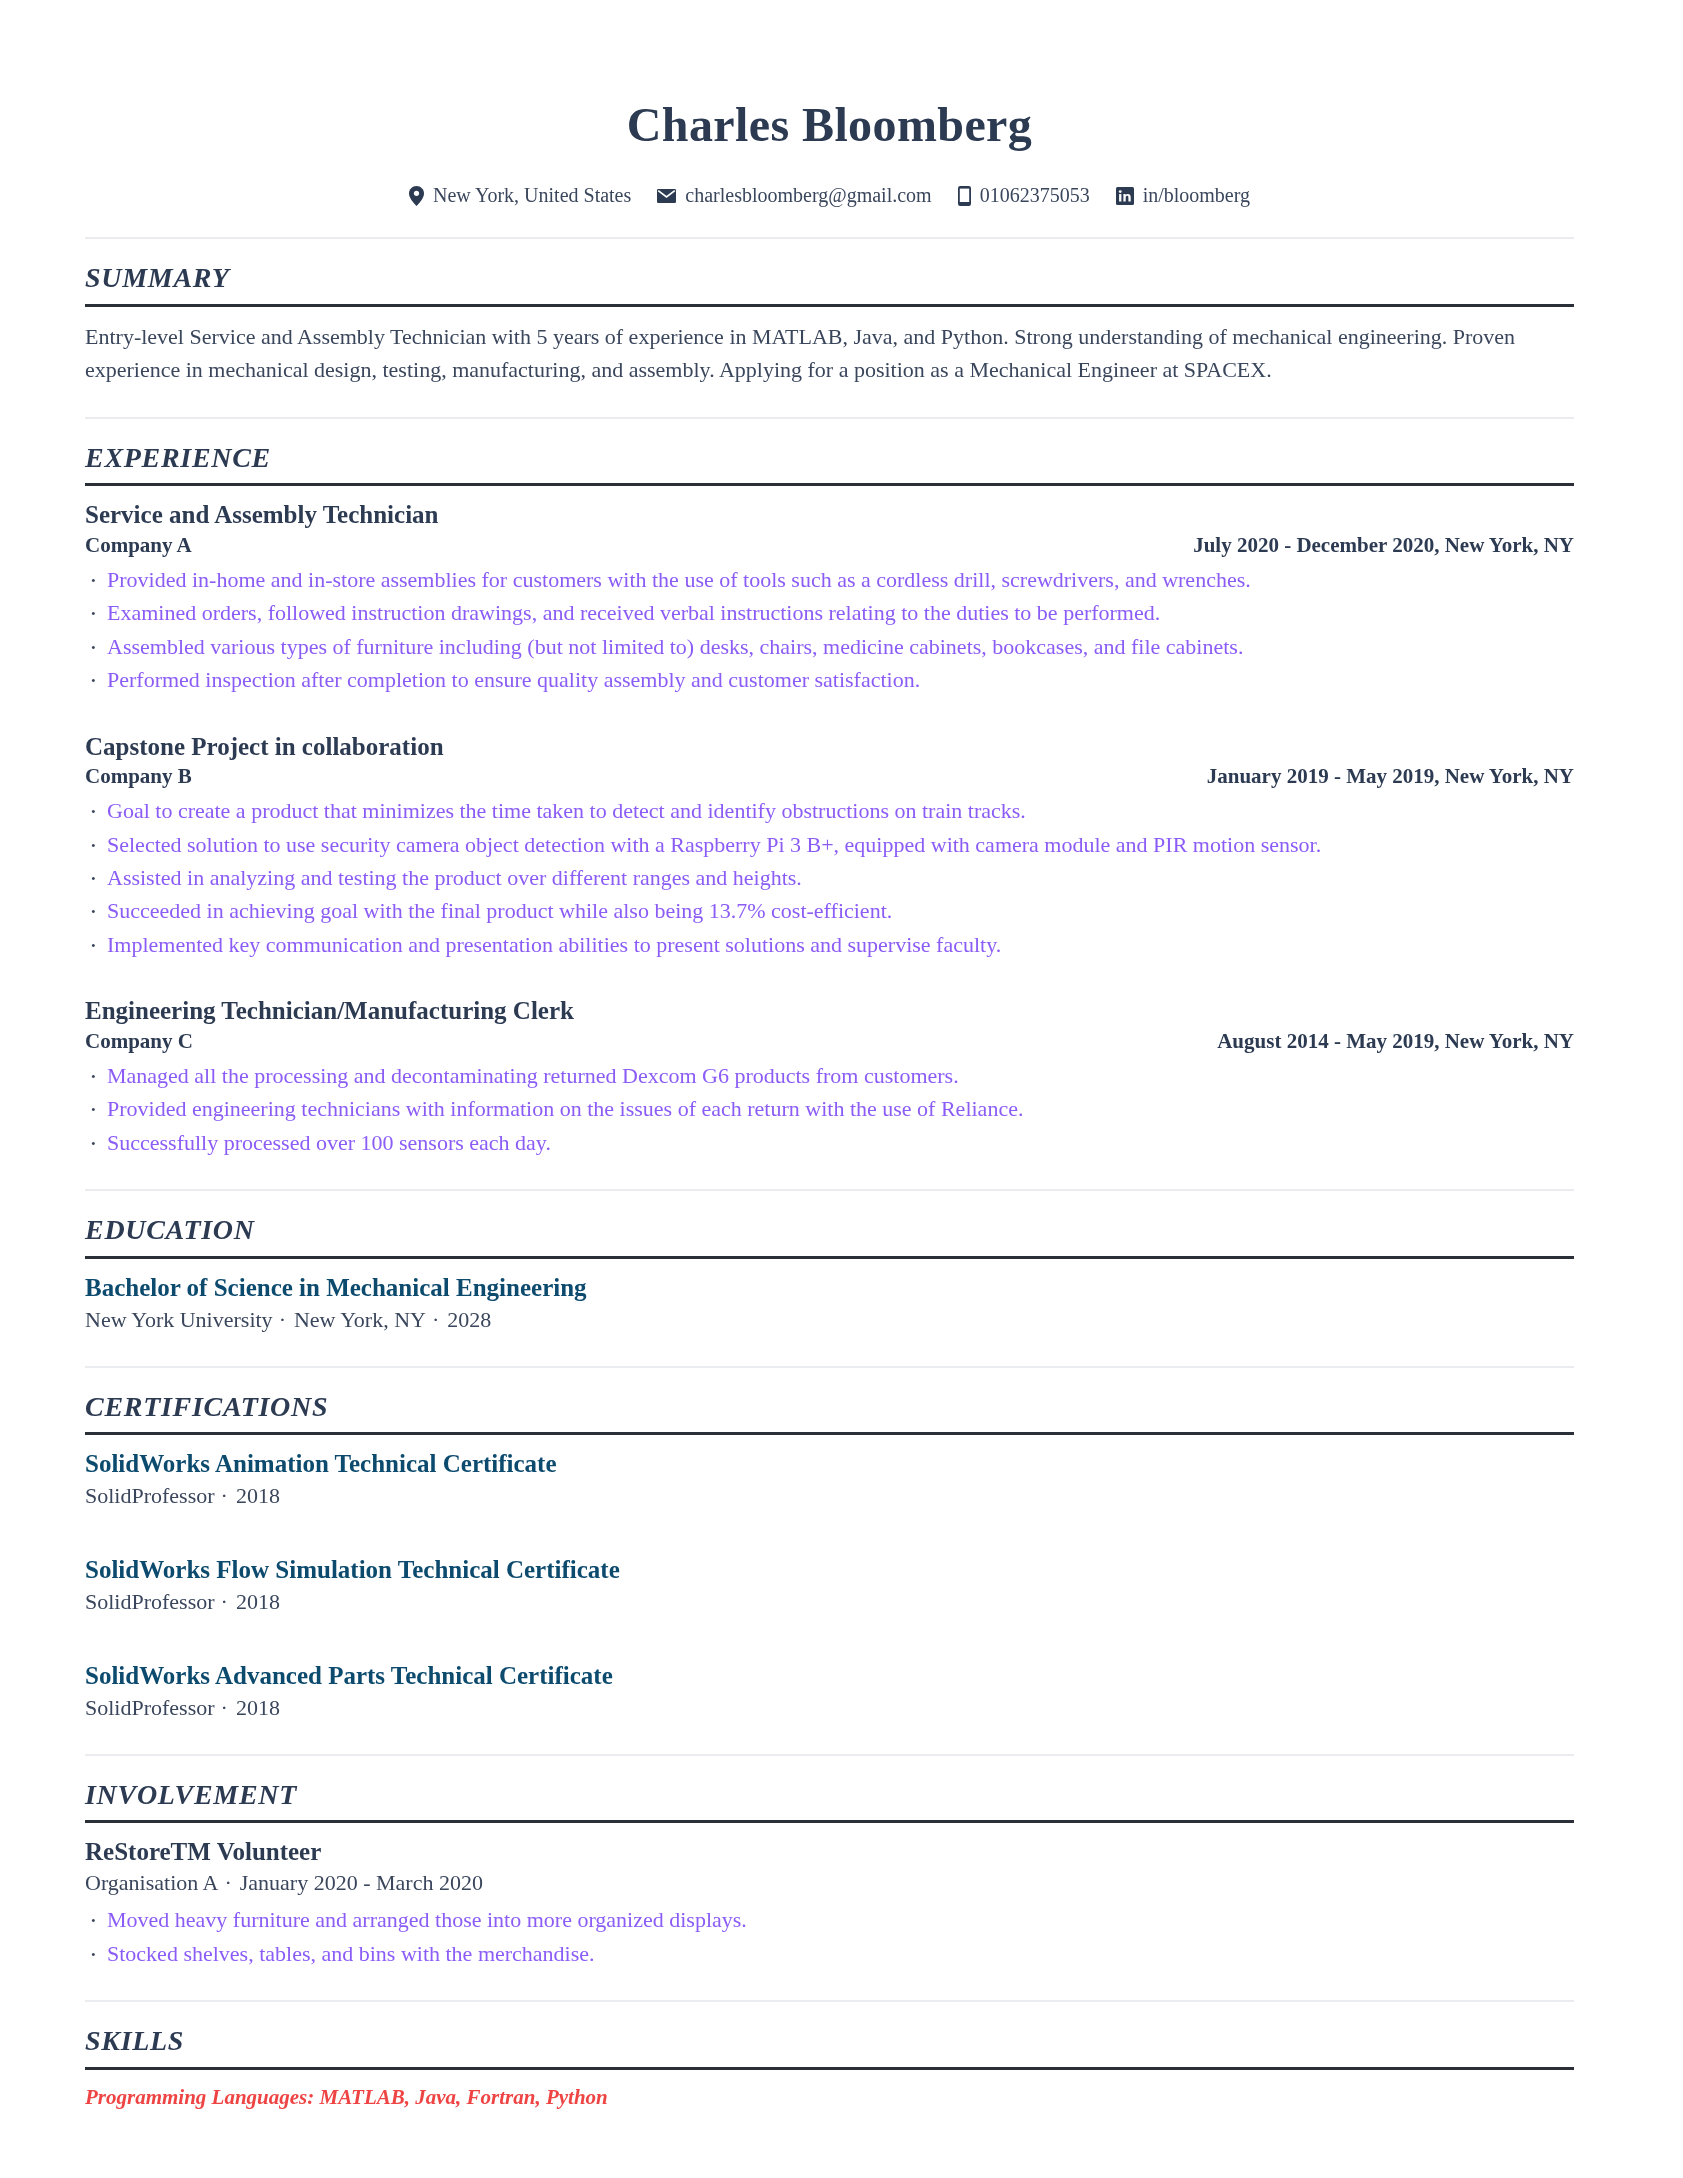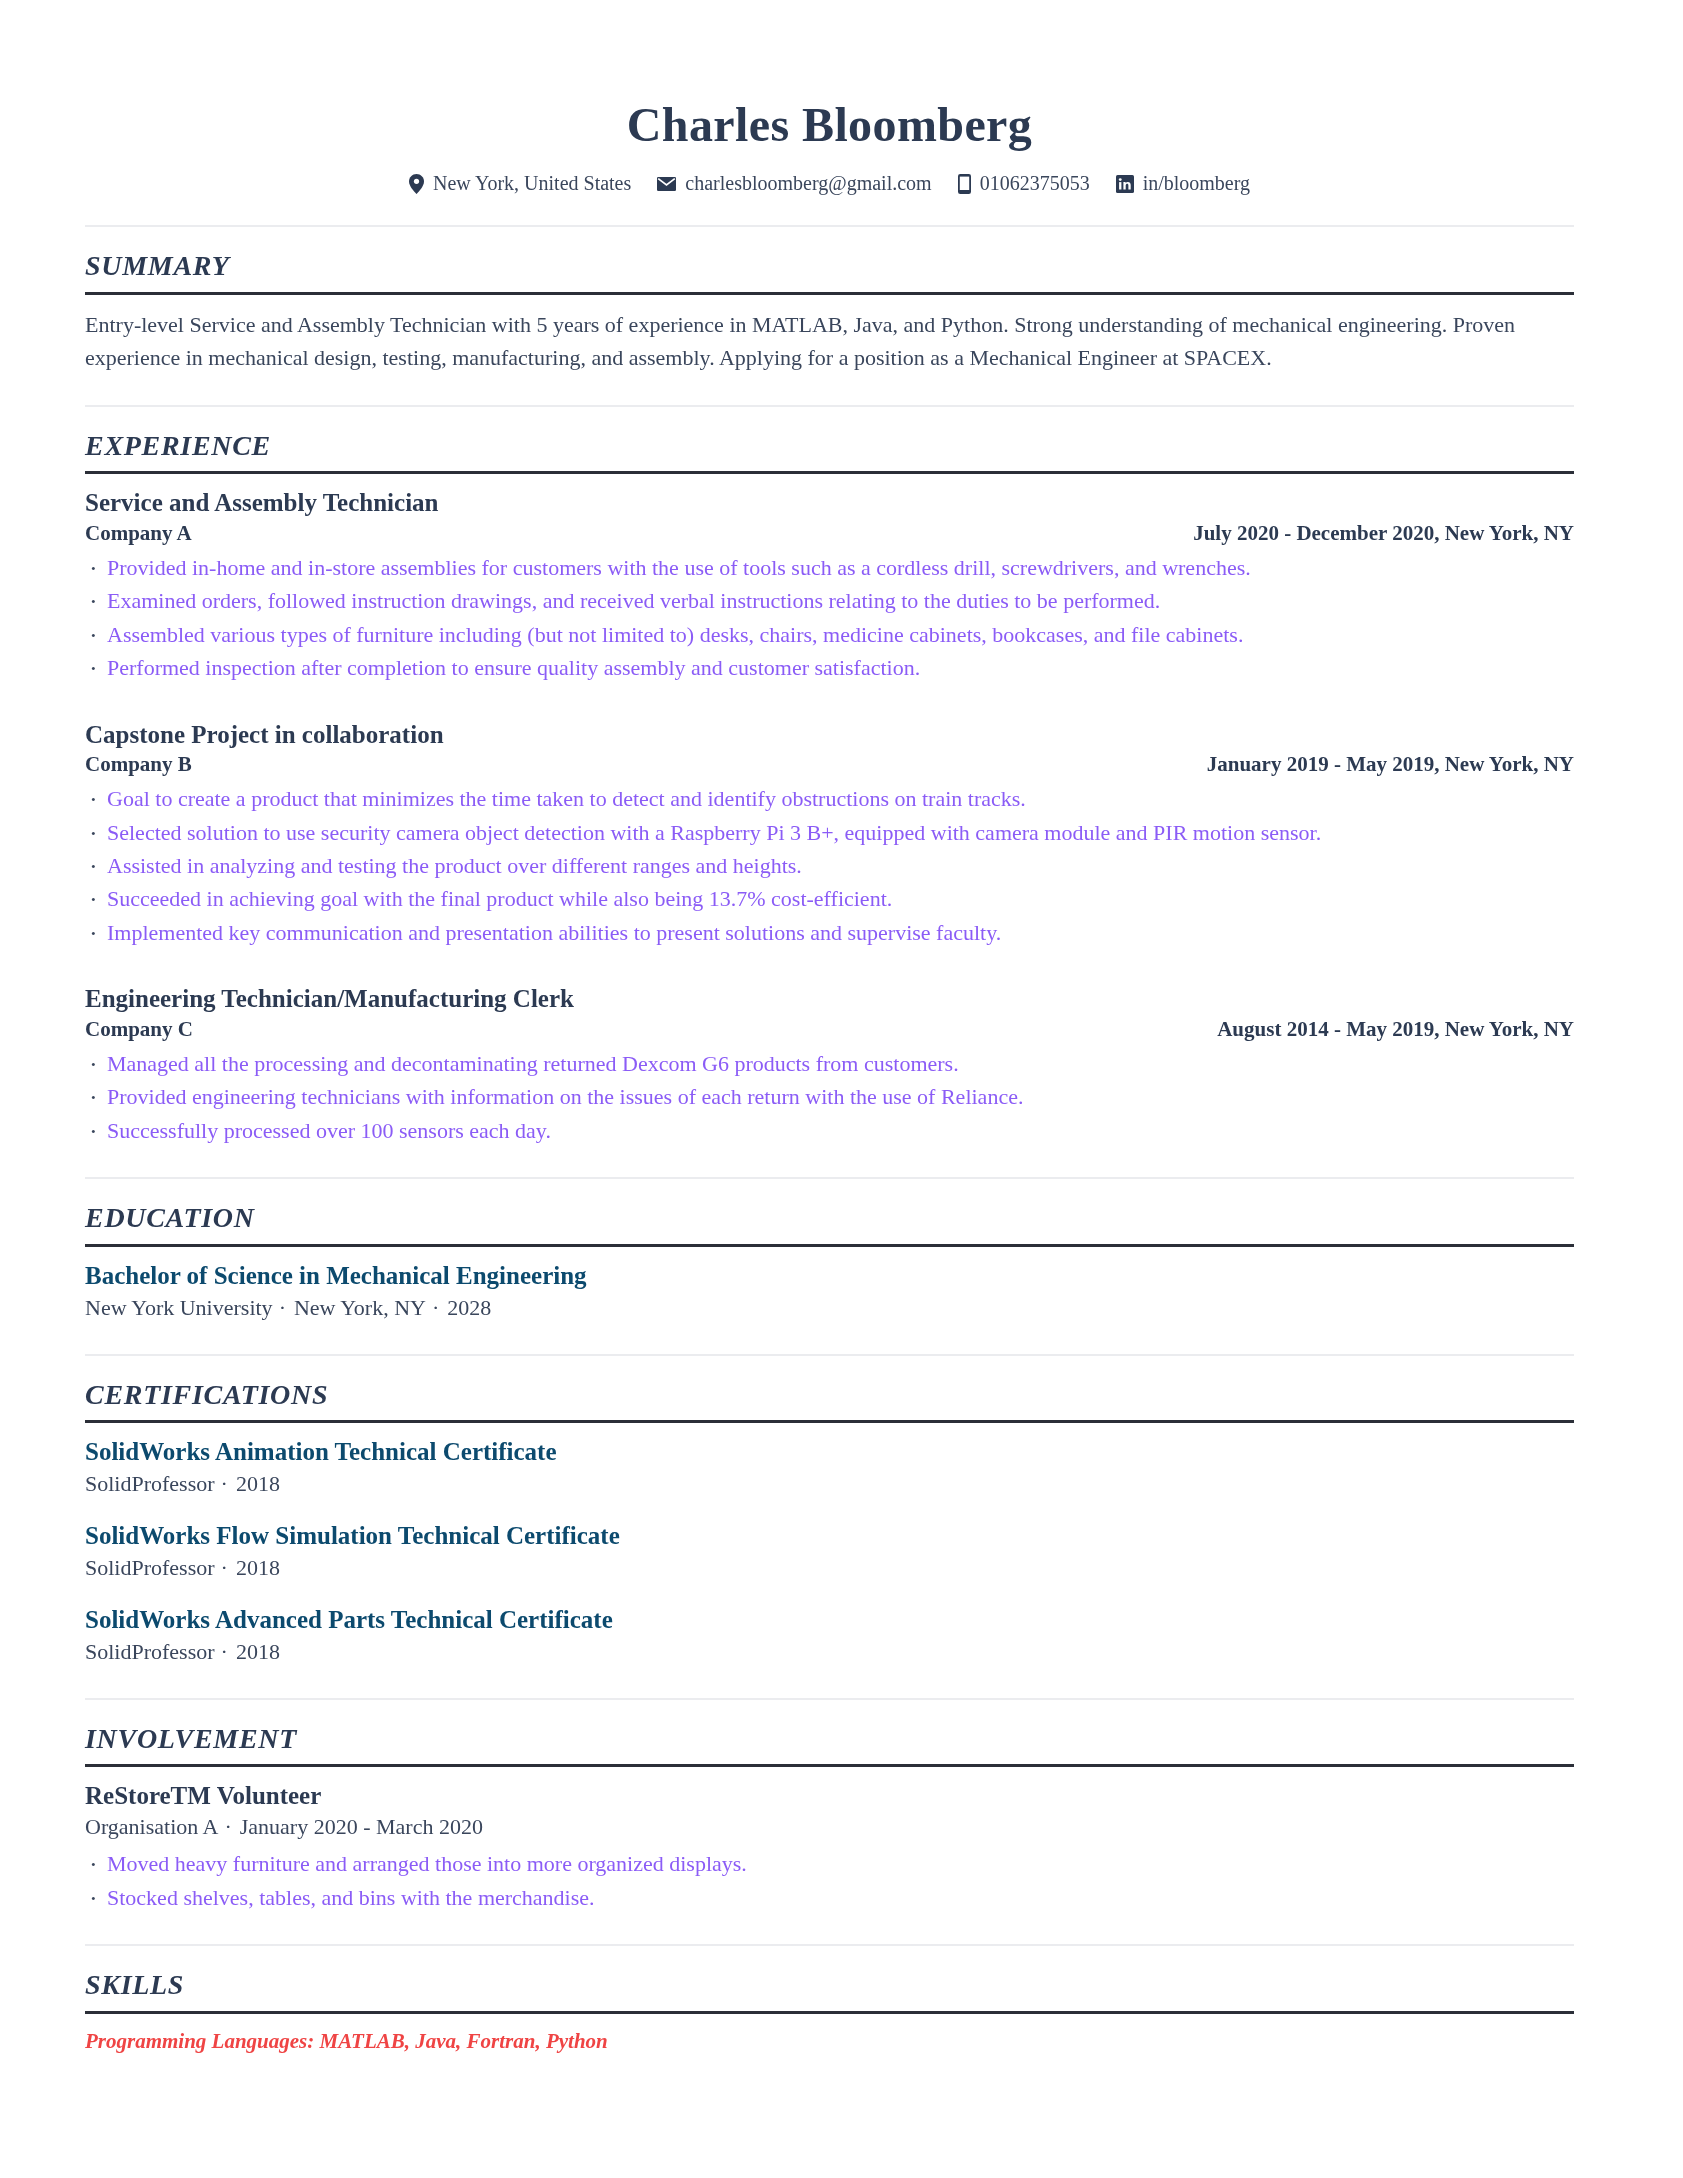--- a/index.html
+++ b/index.html
@@ -35,21 +35,21 @@
     letter-spacing: 0.4px;
     margin: 28px 0 0 0;
     line-height: 1.15;
   }
   .contact-row {
     display: flex;
     flex-wrap: wrap;
     justify-content: center;
     align-items: center;
     gap: 0;
-    margin-top: 20px;
+    margin-top: 32px;
     font-size: 20px;
     color: #3a465c;
   }
   .contact-item {
     display: inline-flex;
     align-items: center;
     margin: 0 13px;
     white-space: nowrap;
   }
   .contact-item .ico {
@@ -129,21 +129,21 @@
     position: absolute;
     left: 4px;
     top: -1px;
     font-size: 26px;
     line-height: 1.45;
     color: #3a465c;
   }
 
   
   .simple { margin-bottom: 0; }
-  .simple + .simple { margin-top: 20px; }
+  .simple + .simple { margin-top: 42px; }
   .simple-title {
     font-size: 25px;
     font-weight: bold;
     color: #0c4a6e;
     line-height: 1.28;
   }
   .simple-sub {
     font-size: 22px;
     color: #3a465c;
     line-height: 1.4;

